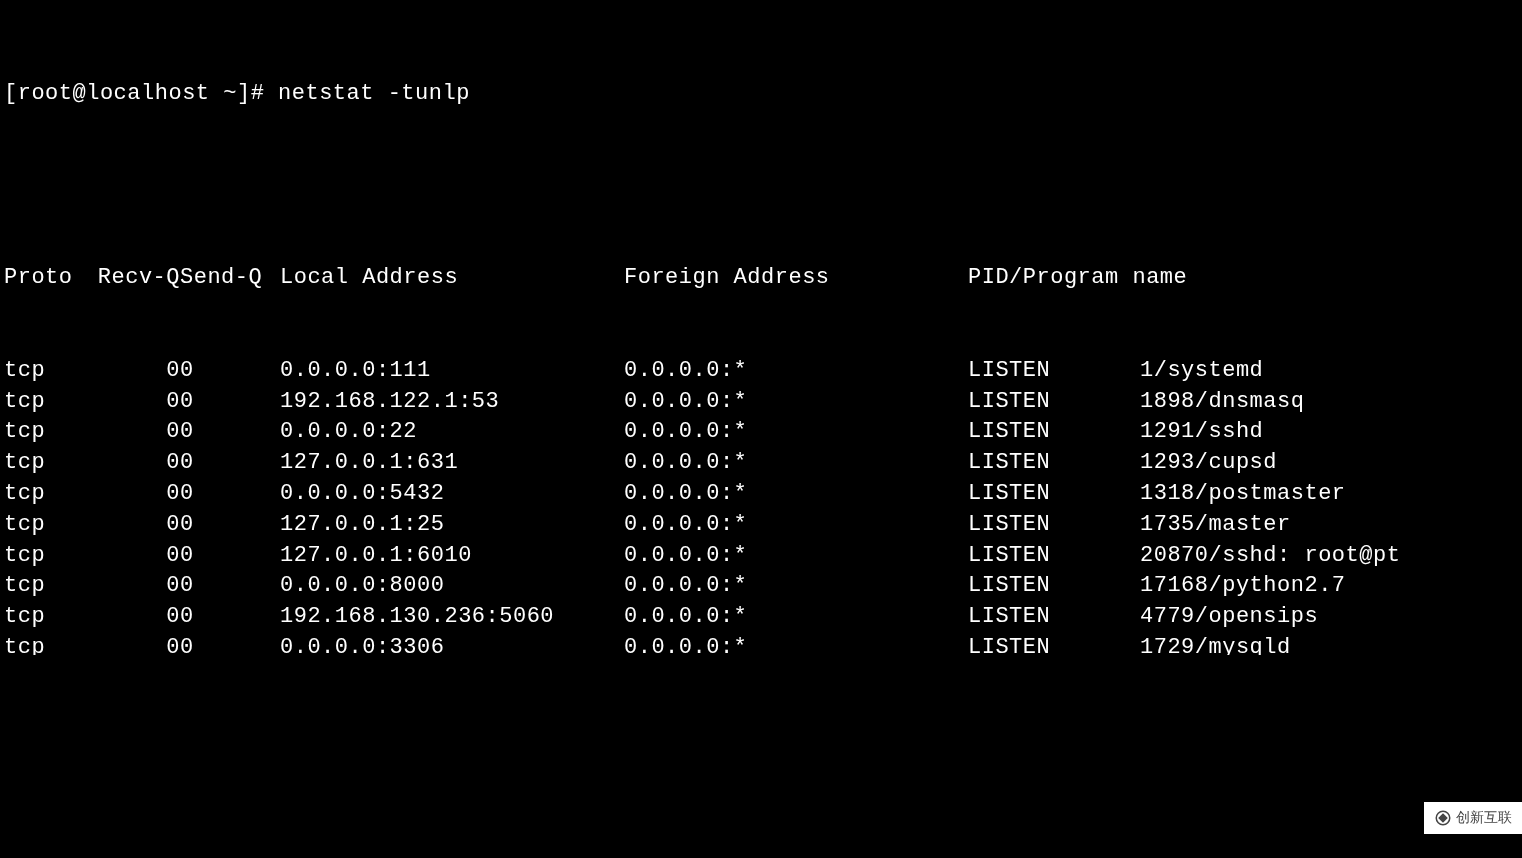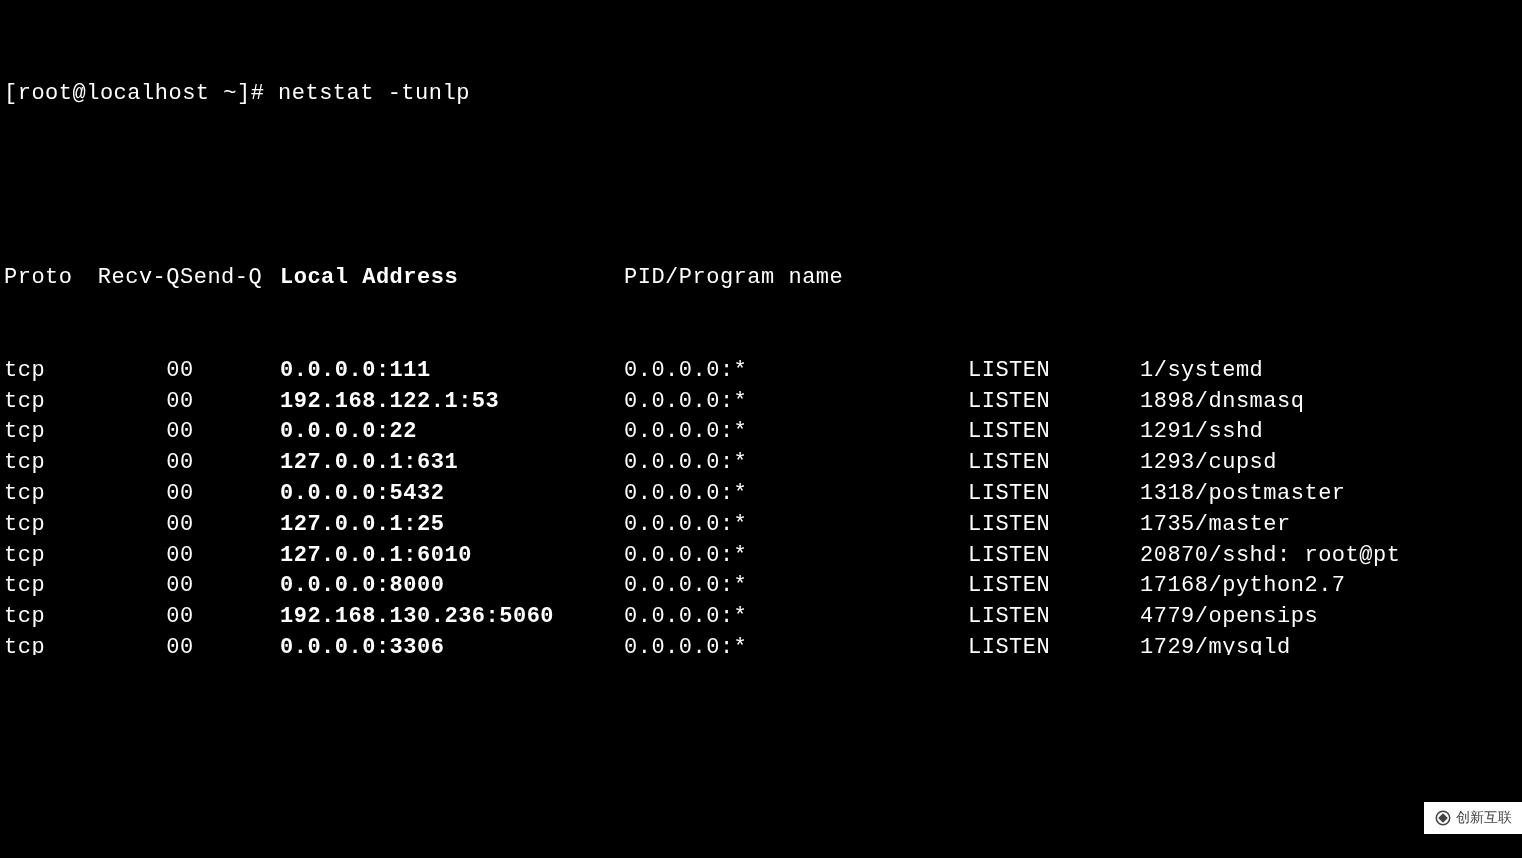--- a/index.html
+++ b/index.html
@@ -35,21 +35,21 @@
     }
     .table-header {
       display: flex;
     }
     .table-row {
       display: flex;
     }
     .col-proto { width: 86px; }
     .col-recvq { width: 90px; text-align: right; }
     .col-sendq { width: 100px; text-align: left; padding-right: 14px; }
-    .col-local { width: 344px; font-weight: bold; }
+    .col-local { width: 344px; }
     .col-foreign { width: 344px; }
     .col-state { width: 172px; }
     .col-pid { flex: 1; }
     .last-row {
       overflow: hidden;
       height: 22px;
     }
     .watermark {
       position: absolute;
       bottom: 24px;
@@ -74,20 +74,21 @@
 
 <div class="terminal">
   <span class="prompt-line">[root@localhost ~]# netstat -tunlp</span>
 
   <div class="table-container">
     <div class="table-header">
       <span class="col-proto">Proto</span>
       <span class="col-recvq">Recv-Q</span>
       <span class="col-sendq">Send-Q</span>
       <span class="col-local">Local Address</span>
+      <span class="col-foreign">Foreign Address</span>
       <span class="col-pid">PID/Program name</span>
     </div>
     <div id="rows-container"><div class="table-row"><span class="col-proto">tcp</span><span class="col-recvq">0</span><span class="col-sendq">0</span><span class="col-local">0.0.0.0:111</span><span class="col-foreign">0.0.0.0:*</span><span class="col-state">LISTEN</span><span class="col-pid">1/systemd</span></div><div class="table-row"><span class="col-proto">tcp</span><span class="col-recvq">0</span><span class="col-sendq">0</span><span class="col-local">192.168.122.1:53</span><span class="col-foreign">0.0.0.0:*</span><span class="col-state">LISTEN</span><span class="col-pid">1898/dnsmasq</span></div><div class="table-row"><span class="col-proto">tcp</span><span class="col-recvq">0</span><span class="col-sendq">0</span><span class="col-local">0.0.0.0:22</span><span class="col-foreign">0.0.0.0:*</span><span class="col-state">LISTEN</span><span class="col-pid">1291/sshd</span></div><div class="table-row"><span class="col-proto">tcp</span><span class="col-recvq">0</span><span class="col-sendq">0</span><span class="col-local">127.0.0.1:631</span><span class="col-foreign">0.0.0.0:*</span><span class="col-state">LISTEN</span><span class="col-pid">1293/cupsd</span></div><div class="table-row"><span class="col-proto">tcp</span><span class="col-recvq">0</span><span class="col-sendq">0</span><span class="col-local">0.0.0.0:5432</span><span class="col-foreign">0.0.0.0:*</span><span class="col-state">LISTEN</span><span class="col-pid">1318/postmaster</span></div><div class="table-row"><span class="col-proto">tcp</span><span class="col-recvq">0</span><span class="col-sendq">0</span><span class="col-local">127.0.0.1:25</span><span class="col-foreign">0.0.0.0:*</span><span class="col-state">LISTEN</span><span class="col-pid">1735/master</span></div><div class="table-row"><span class="col-proto">tcp</span><span class="col-recvq">0</span><span class="col-sendq">0</span><span class="col-local">127.0.0.1:6010</span><span class="col-foreign">0.0.0.0:*</span><span class="col-state">LISTEN</span><span class="col-pid">20870/sshd: root@pt</span></div><div class="table-row"><span class="col-proto">tcp</span><span class="col-recvq">0</span><span class="col-sendq">0</span><span class="col-local">0.0.0.0:8000</span><span class="col-foreign">0.0.0.0:*</span><span class="col-state">LISTEN</span><span class="col-pid">17168/python2.7</span></div><div class="table-row"><span class="col-proto">tcp</span><span class="col-recvq">0</span><span class="col-sendq">0</span><span class="col-local">192.168.130.236:5060</span><span class="col-foreign">0.0.0.0:*</span><span class="col-state">LISTEN</span><span class="col-pid">4779/opensips</span></div><div class="table-row last-row"><span class="col-proto">tcp</span><span class="col-recvq">0</span><span class="col-sendq">0</span><span class="col-local">0.0.0.0:3306</span><span class="col-foreign">0.0.0.0:*</span><span class="col-state">LISTEN</span><span class="col-pid">1729/mysqld</span></div></div>
   </div>
 </div>
 
 <div class="watermark">
   <span class="watermark-icon">
     <svg viewBox="0 0 24 24" fill="none" stroke="#444" stroke-width="2">
       <circle cx="12" cy="12" r="9"></circle>

